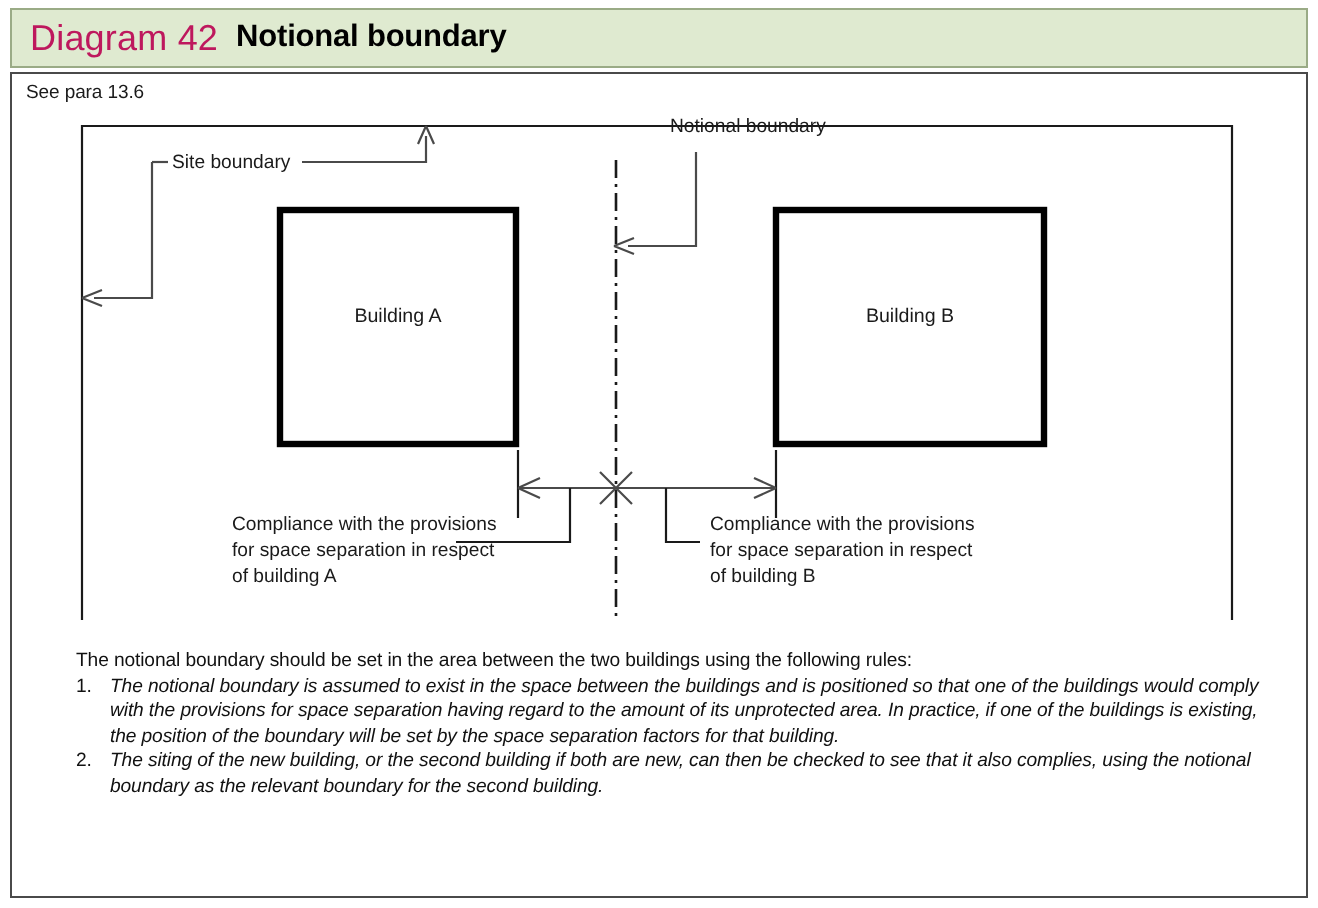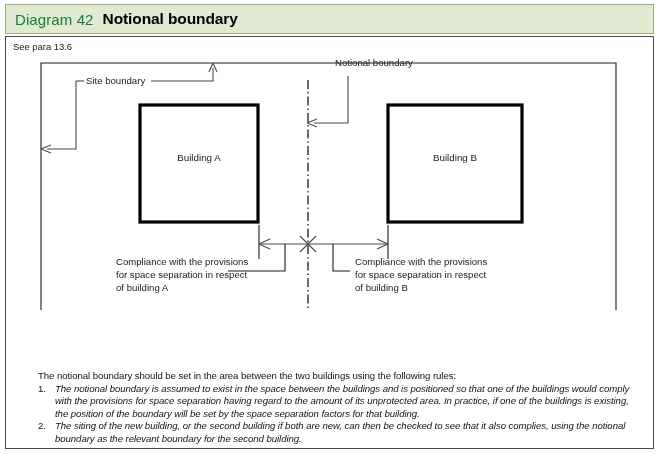--- a/index.html
+++ b/index.html
@@ -29,24 +29,24 @@
     width: 649px;
     height: 30px;
     background: #dfead0;
     border: 1px solid #9aab86;
     box-sizing: border-box;
     display: flex;
     align-items: center;
     padding-left: 9px;
   }
   .header-number {
-    font-size: 15px;
+    font-size: 18px;
     font-weight: 400;
     letter-spacing: 0.1px;
-    color: #15803d;
+    color: #be185d;
   }
   .header-title {
     font-size: 15.5px;
     font-weight: bold;
     margin-left: 9px;
     color: #000000;
     letter-spacing: -0.1px;
   }
 
   
@@ -94,21 +94,20 @@
   
   .notes {
     position: absolute;
     left: 38px;
     top: 325px;
     width: 600px;
     font-size: 9.6px;
     line-height: 12.6px;
     color: #111111;
     letter-spacing: -0.06px;
-    margin-top: 45px;
   }
   .notes-intro {
     margin: 0 0 0 0;
   }
   .note-row {
     display: flex;
     align-items: flex-start;
   }
   .note-num {
     width: 17px;

